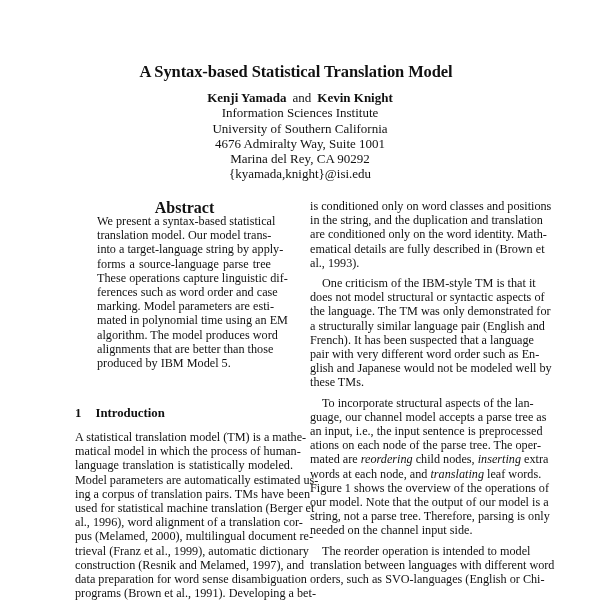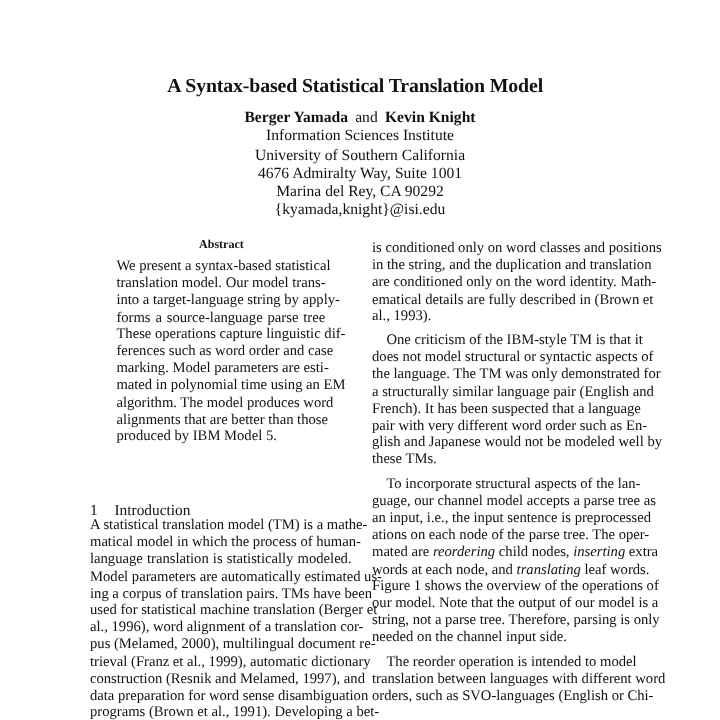--- a/index.html
+++ b/index.html
@@ -9,37 +9,37 @@
            font-weight: bold; font-size: 16.5px; letter-spacing: -0.1px; }
   .authors { position: absolute; top: 90px; left: 0; width: 600px; text-align: center;
              font-size: 13px; line-height: 15.3px; }
   .authors .names { font-weight: bold; }
   .authors .and { font-weight: normal; margin: 0 6px; }
   .col { position: absolute; font-size: 12.2px; line-height: 14.2px; }
   .col .line { display: block; text-align: justify; text-align-last: justify; white-space: nowrap; }
   .col .line.last { text-align-last: left; }
   .col .line.indent { text-indent: 12px; }
   .abstract-head { position: absolute; top: 199px; left: 97px; width: 175px;
-                   text-align: center; font-weight: bold; font-size: 10px; }
+                   text-align: center; font-weight: bold; font-size: 16px; }
   .abstract { top: 214px; left: 97px; width: 174px; }
-  .section-head { position: absolute; top: 406px; left: 75px; font-weight: normal; font-size: 12.8px; margin-top: 12px; }
+  .section-head { position: absolute; top: 406px; left: 75px; font-weight: bold; font-size: 12.8px; }
   .section-head .num { margin-right: 14px; }
   .intro { top: 430px; left: 75px; width: 218px; }
   .right { top: 199px; left: 310px; width: 217px; }
   .gap { height: 6px; }
   i { font-style: italic; }
 </style>
 </head>
 <body>
 
 <div class="title">A Syntax-based Statistical Translation Model</div>
 
 <div class="authors">
   <div class="names">
-    <span>Berger Yamada</span><span class="and">and</span><span>Kevin Knight</span>
+    <span>Kenji Yamada</span><span class="and">and</span><span>Kevin Knight</span>
   </div>
   <div>Information Sciences Institute</div>
   <div>University of Southern California</div>
   <div>4676 Admiralty Way, Suite 1001</div>
   <div>Marina del Rey, CA 90292</div>
   <div>{kyamada,knight}@isi.edu</div>
 </div>
 
 <div class="abstract-head">Abstract</div>
 <div class="col abstract">

